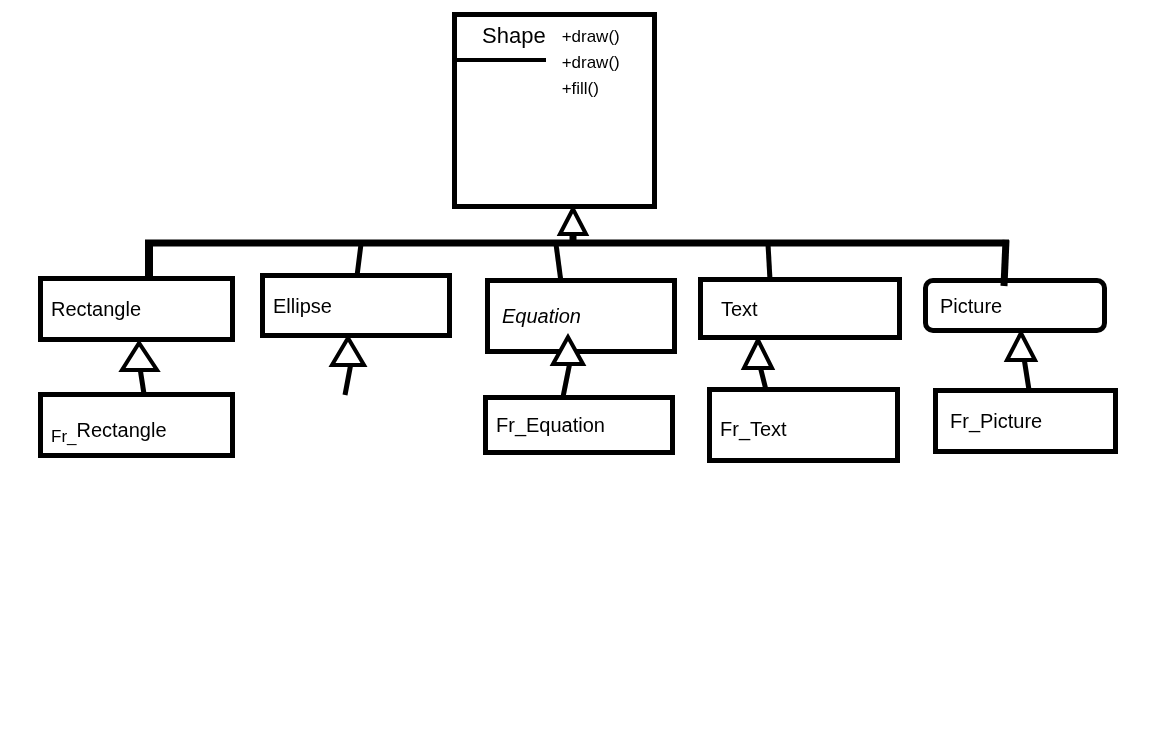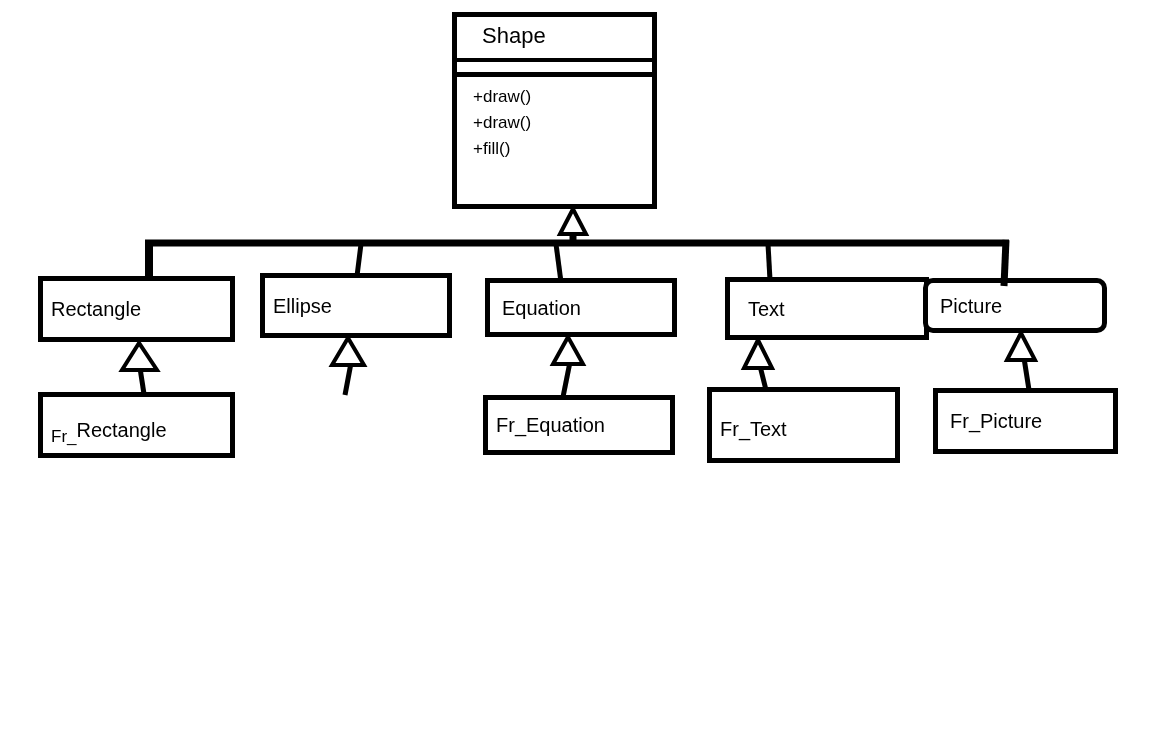--- a/index.html
+++ b/index.html
@@ -30,21 +30,21 @@
   .label-low2 .label { padding-top: 8px; }
 
   
   .shape-box {
     position: absolute;
     left: 452px; top: 12px; width: 205px; height: 197px;
     box-sizing: border-box;
     background: #ffffff;
     border: 5px solid #000000;
     display: flex;
-    flex-direction: column;
+    flex-direction: row;
   }
   .shape-title {
     height: 35px;
     border-bottom: 4px solid #000000;
     font-size: 22px;
     padding-left: 25px;
     padding-top: 6px;
     box-sizing: content-box;
   }
   .shape-attrs {
@@ -82,25 +82,25 @@
   </div>
 
   <div class="uml-box" style="left:38px; top:276px; width:197px; height:66px;">
     <span class="label">Rectangle</span>
   </div>
 
   <div class="uml-box" style="left:260px; top:273px; width:192px; height:65px;">
     <span class="label">Ellipse</span>
   </div>
 
-  <div class="uml-box pad12" style="left:485px; top:278px; width:192px; height:59px;">
+  <div class="uml-box pad12" style="left:485px; top:278px; width:192px; height:76px;font-style:italic;">
     <span class="label">Equation</span>
   </div>
 
-  <div class="uml-box pad18" style="left:725px; top:277px; width:204px; height:63px;">
+  <div class="uml-box pad18" style="left:698px; top:277px; width:204px; height:63px;">
     <span class="label">Text</span>
   </div>
 
   <div class="uml-box pad12" style="left:923px; top:278px; width:184px; height:55px;border-radius:10px;">
     <span class="label">Picture</span>
   </div>
 
   <div class="uml-box label-low" style="left:38px; top:392px; width:197px; height:66px;">
     <span class="label"><span class="fr-prefix">Fr_</span><span>Rectangle</span></span>
   </div>

